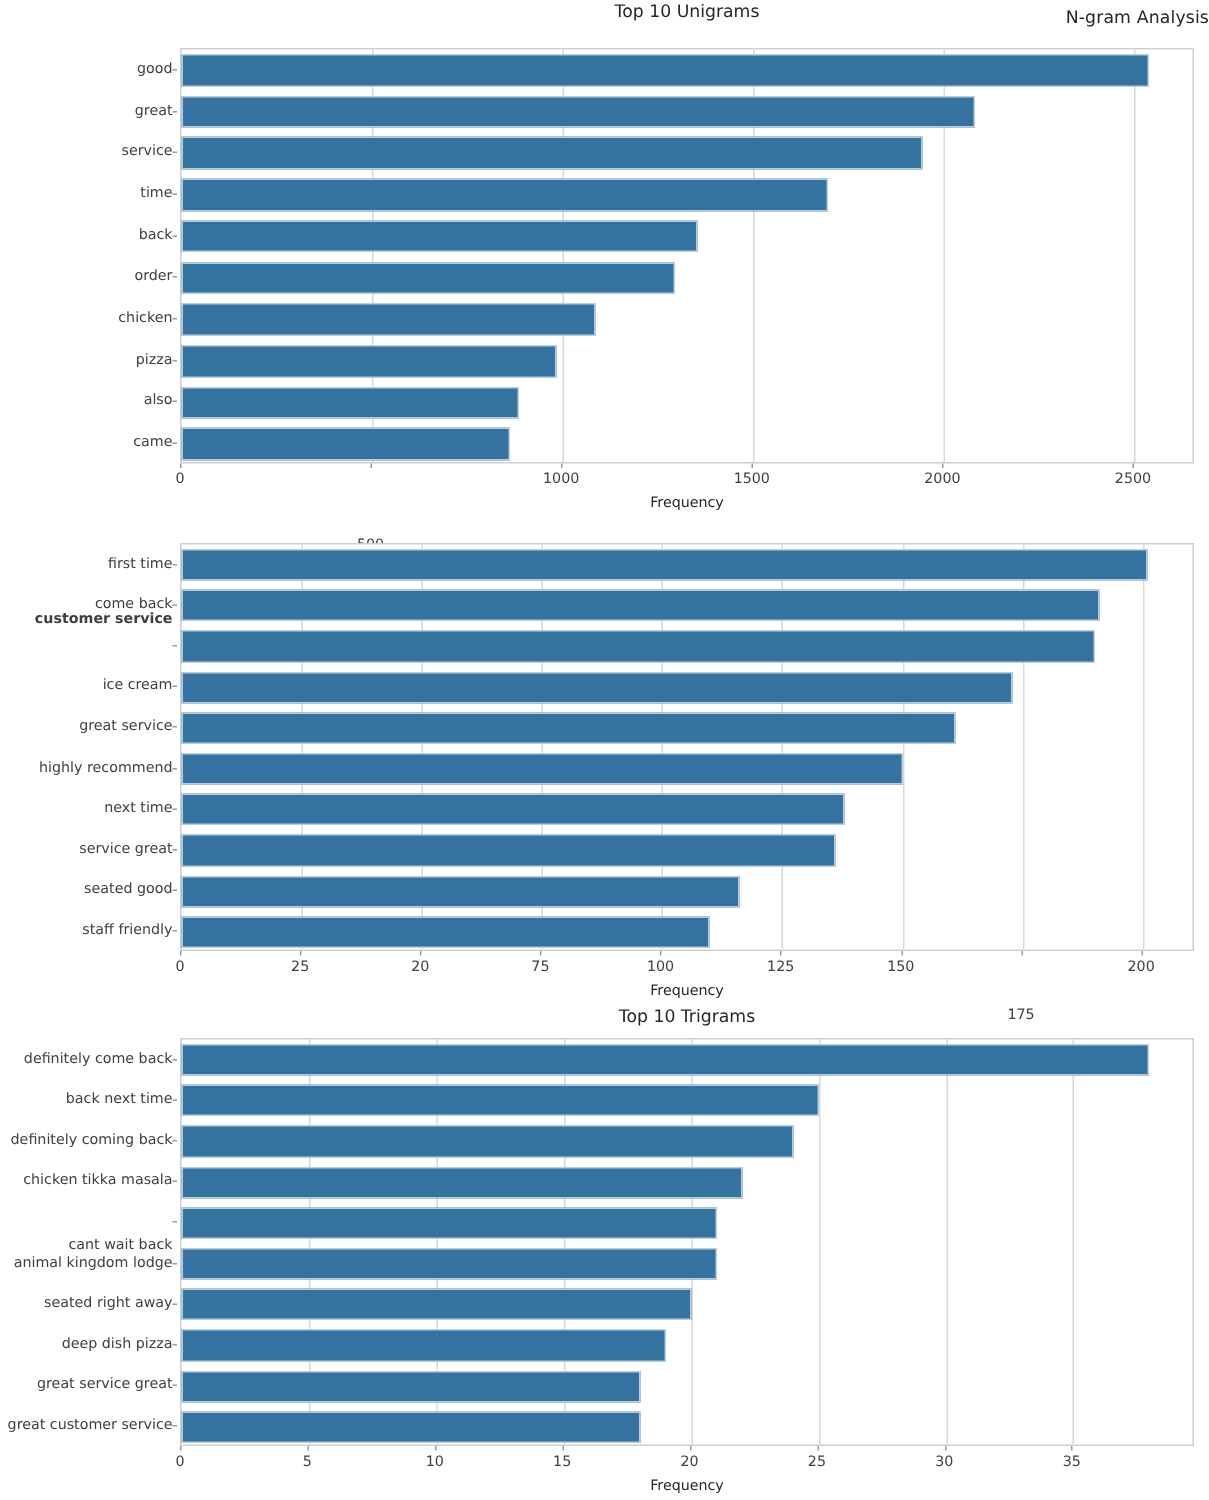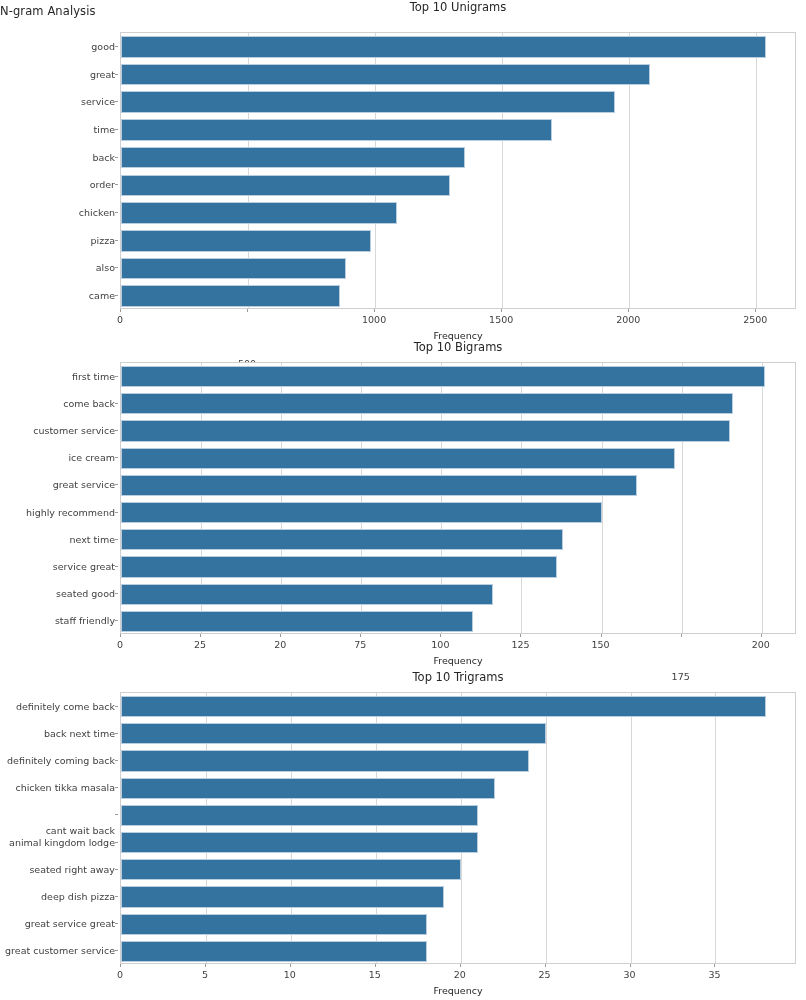--- a/index.html
+++ b/index.html
@@ -21,21 +21,21 @@
     width: 806px;
     height: 1000px;
     background: #ffffff;
   }
 
   .suptitle {
     position: absolute;
     top: 4px;
     left: 0;
     width: 806px;
-    text-align: left;
+    text-align: right;
     font-size: 11.5px;
     color: #262626;
     letter-spacing: 0.1px;
   }
 
   .panel {
     position: absolute;
     left: 0;
     width: 806px;
   }
@@ -183,21 +183,20 @@
         <div class="xtick" style="left: 501.203px; top: 314px;">1500</div>
         <div class="xtick-mark" style="left: 628.271px; top: 309px;"></div>
         <div class="xtick" style="left: 628.271px; top: 314px;">2000</div>
         <div class="xtick-mark" style="left: 755.338px; top: 309px;"></div>
         <div class="xtick" style="left: 755.338px; top: 314px;">2500</div>
       </div>
     <div class="xaxis-label" id="xlabel-0" style="top: 330px;">Frequency</div>
   </div>
 
   <div class="panel" id="panel-1">
-    <div class="panel-title">Top 10 Bigrams</div>
     <div class="axes" id="axes-1">
         <div class="gridline" style="left: 80.0948px;"></div>
         <div class="gridline" style="left: 160.19px;"></div>
         <div class="gridline" style="left: 240.284px;"></div>
         <div class="gridline" style="left: 320.379px;"></div>
         <div class="gridline" style="left: 400.474px;"></div>
         <div class="gridline" style="left: 480.569px;"></div>
         <div class="gridline" style="left: 560.664px;"></div>
         <div class="gridline" style="left: 640.758px;"></div>
         <div class="bar" title="first time: 201" style="left: 0px; top: 2.992px; width: 643.962px; height: 21.216px; background: rgb(52, 115, 159); border-color: rgb(184, 206, 222);"></div>
@@ -209,21 +208,21 @@
         <div class="bar" title="next time: 138" style="left: 0px; top: 166.192px; width: 442.123px; height: 21.216px; background: rgb(52, 115, 159); border-color: rgb(184, 206, 222);"></div>
         <div class="bar" title="service great: 136" style="left: 0px; top: 193.392px; width: 435.716px; height: 21.216px; background: rgb(52, 115, 159); border-color: rgb(184, 206, 222);"></div>
         <div class="bar" title="pretty good: 116" style="left: 0px; top: 220.592px; width: 371.64px; height: 21.216px; background: rgb(52, 115, 159); border-color: rgb(184, 206, 222);"></div>
         <div class="bar" title="staff friendly: 110" style="left: 0px; top: 247.792px; width: 352.417px; height: 21.216px; background: rgb(52, 115, 159); border-color: rgb(184, 206, 222);"></div>
       </div>
     <div class="ylabels" id="ylabels-1" style="top: 22px; height: 272px;">
         <div class="ylab" style="top: 13.6px;">first time</div>
         <div class="ytick-mark" style="left: 115px; top: 13.6px;"></div>
         <div class="ylab" style="top: 40.8px;">come back</div>
         <div class="ytick-mark" style="left: 115px; top: 40.8px;"></div>
-        <div class="ylab" style="top: 68px;">customer service</div>
+        <div class="ylab" style="top: 51px; font-weight: bold;">customer service</div>
         <div class="ytick-mark" style="left: 115px; top: 68px;"></div>
         <div class="ylab" style="top: 95.2px;">ice cream</div>
         <div class="ytick-mark" style="left: 115px; top: 95.2px;"></div>
         <div class="ylab" style="top: 122.4px;">great service</div>
         <div class="ytick-mark" style="left: 115px; top: 122.4px;"></div>
         <div class="ylab" style="top: 149.6px;">highly recommend</div>
         <div class="ytick-mark" style="left: 115px; top: 149.6px;"></div>
         <div class="ylab" style="top: 176.8px;">next time</div>
         <div class="ytick-mark" style="left: 115px; top: 176.8px;"></div>
         <div class="ylab" style="top: 204px;">service great</div>

